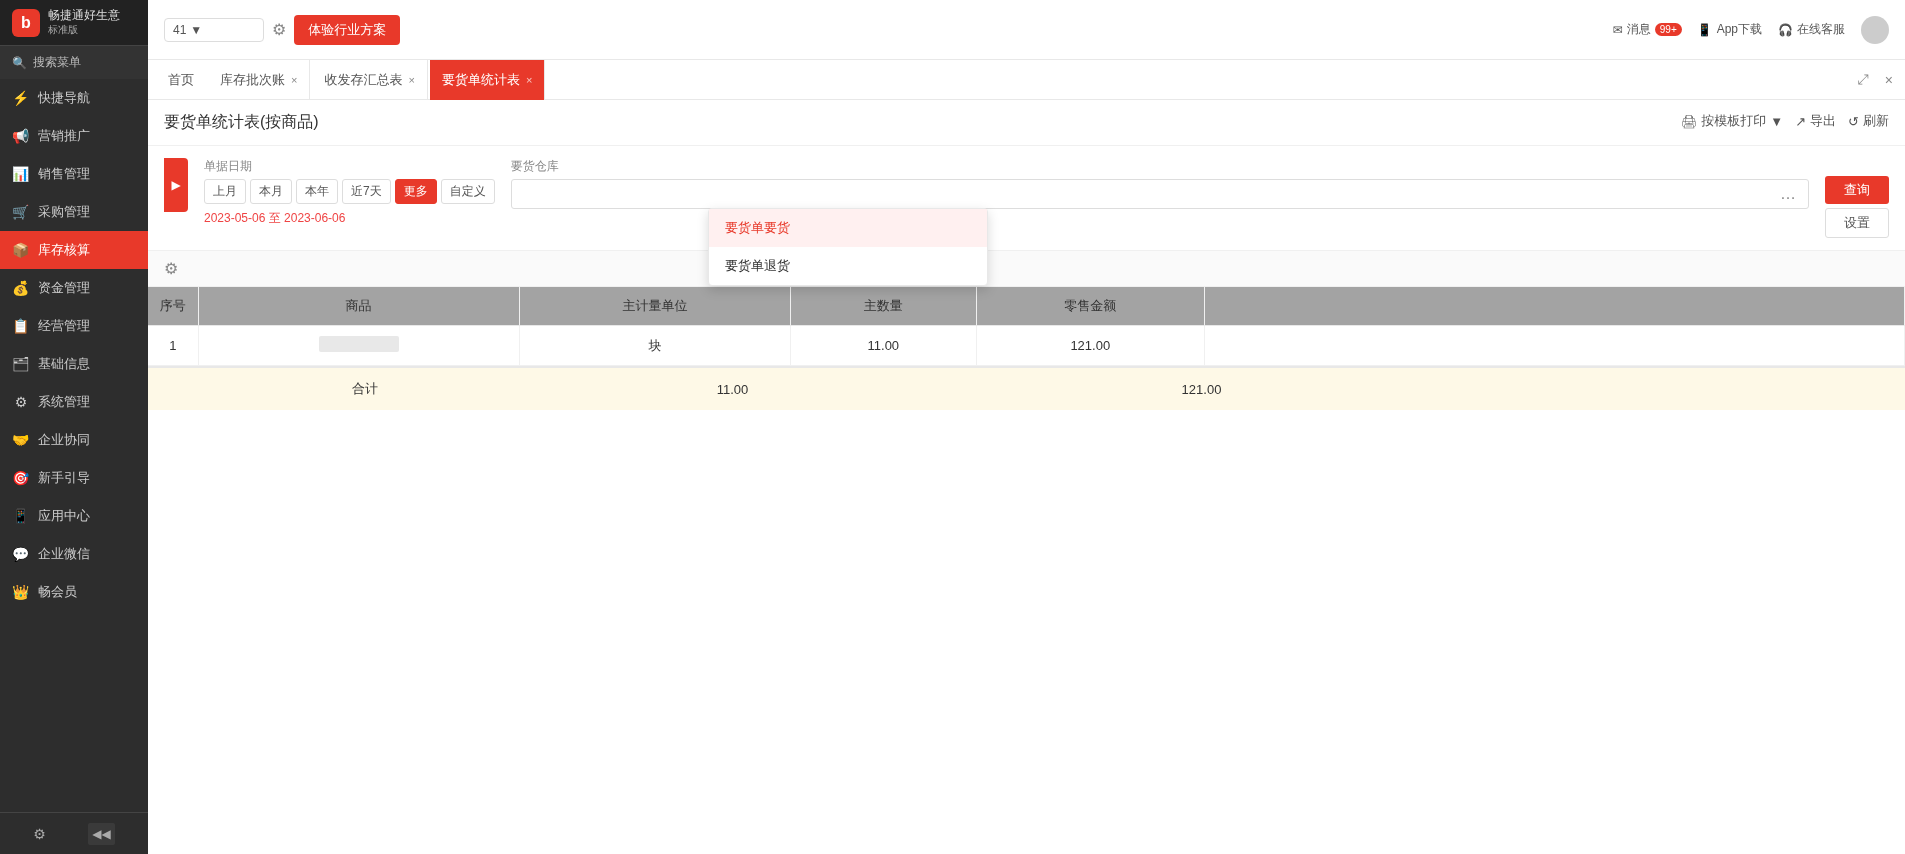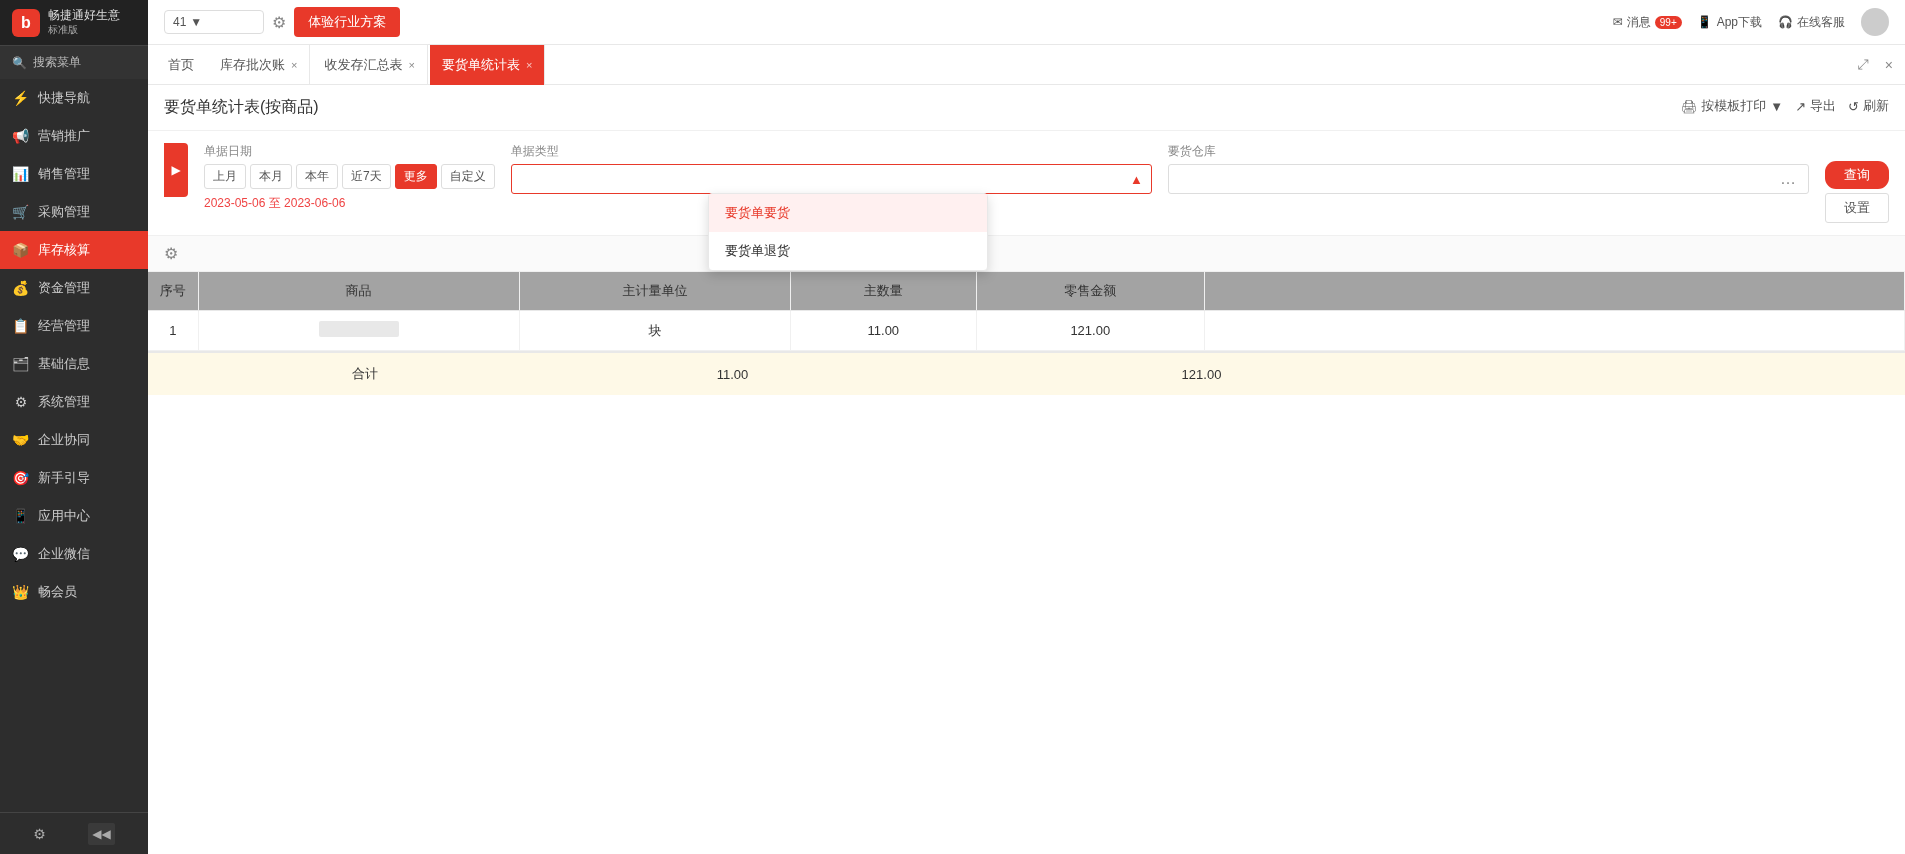--- a/index.html
+++ b/index.html
@@ -81,21 +81,21 @@
     
     .main-area {
       flex: 1;
       display: flex;
       flex-direction: column;
       overflow: hidden;
     }
 
     
     .topbar {
-      height: 45px;
+      height: 60px;
       background: #fff;
       display: flex;
       align-items: center;
       padding: 0 16px;
       border-bottom: 1px solid #e8e8e8;
       gap: 12px;
       flex-shrink: 0;
     }
     .topbar-left { display: flex; align-items: center; gap: 8px; flex: 1; }
     .store-selector {
@@ -266,21 +266,21 @@
       border: none;
       outline: none;
       font-size: 13px;
       color: #999;
     }
     .filter-actions { display: flex; flex-direction: column; gap: 4px; justify-content: flex-end; padding-top: 18px; }
     .query-btn {
       background: #e8392a;
       color: #fff;
       border: none;
-      border-radius: 11px;
+      border-radius: 3px;
       padding: 5px 18px;
       cursor: pointer;
       font-size: 13px;
     }
     .settings-btn {
       background: #fff;
       color: #555;
       border: 1px solid #ddd;
       border-radius: 3px;
       padding: 5px 18px;
@@ -524,27 +524,20 @@
               <button class="date-btn">本月</button>
               <button class="date-btn">本年</button>
               <button class="date-btn">近7天</button>
               <button class="date-btn more-btn">更多</button>
               <button class="date-btn">自定义</button>
             </div>
           </div>
           <div class="date-range-text">2023-05-06 至 2023-06-06</div>
         </div>
 
-        <div class="filter-type-group">
-          <div class="filter-type-label">单据类型</div>
-          <div class="filter-type-input">
-            <input type="text" value="" placeholder="" style="">
-            <span class="arrow">▲</span>
-          </div>
-        </div>
 
         <div class="filter-warehouse-group">
           <div class="filter-label">要货仓库</div>
           <div class="filter-warehouse-input">
             <input type="text" value="" placeholder="" style="">
             <span class="more-dots">…</span>
           </div>
         </div>
 
         <div class="filter-actions">

